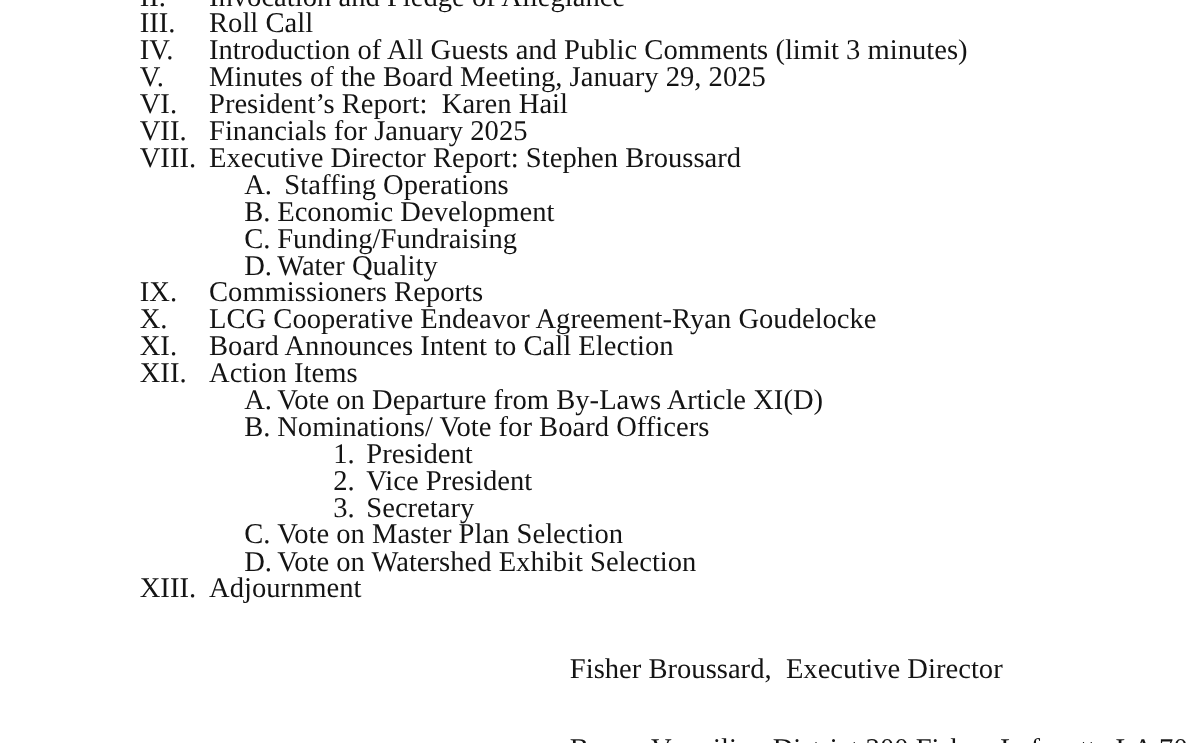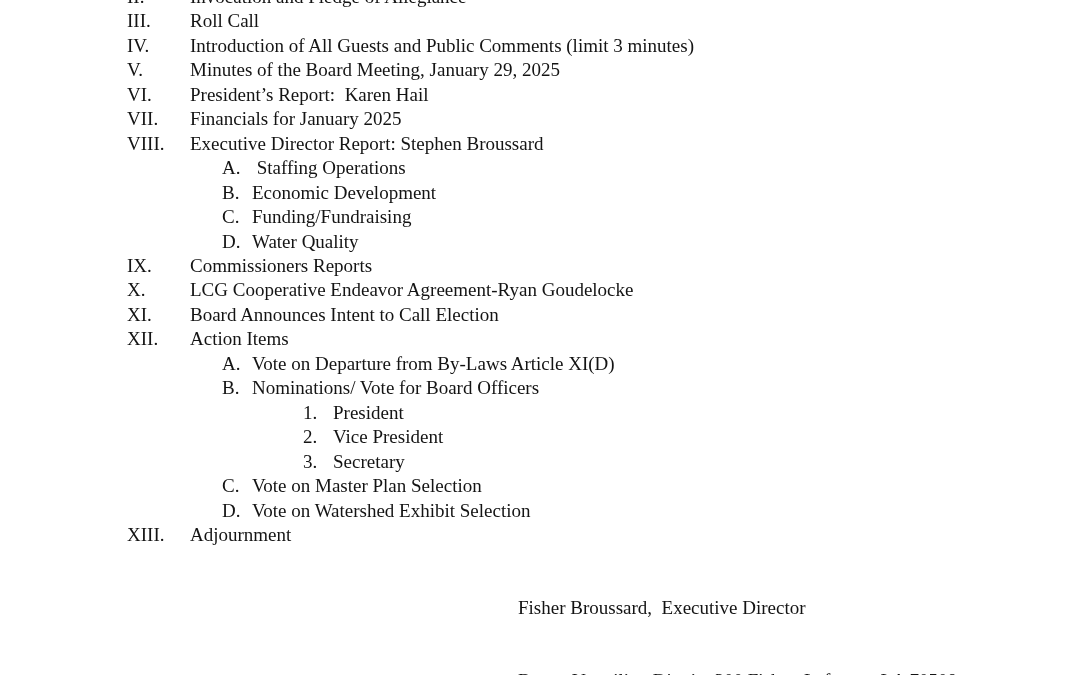--- a/index.html
+++ b/index.html
@@ -6,21 +6,21 @@
   html, body {
     width: 1080px; height: 675px;
     overflow: hidden;
     background: #ffffff;
   }
   .page {
     position: absolute;
     left: 0; top: 0;
     width: 1080px; height: 595px;
     font-family: "Liberation Serif", serif;
-    font-size: 19px;
+    font-size: 26px;
     line-height: 24.45px;
     color: #141414;
     background: #ffffff;
   }
   .agenda-list {
     position: absolute;
     top: -15px; left: 0;
     white-space: pre;
   }
   .agenda-row { white-space: pre; }

